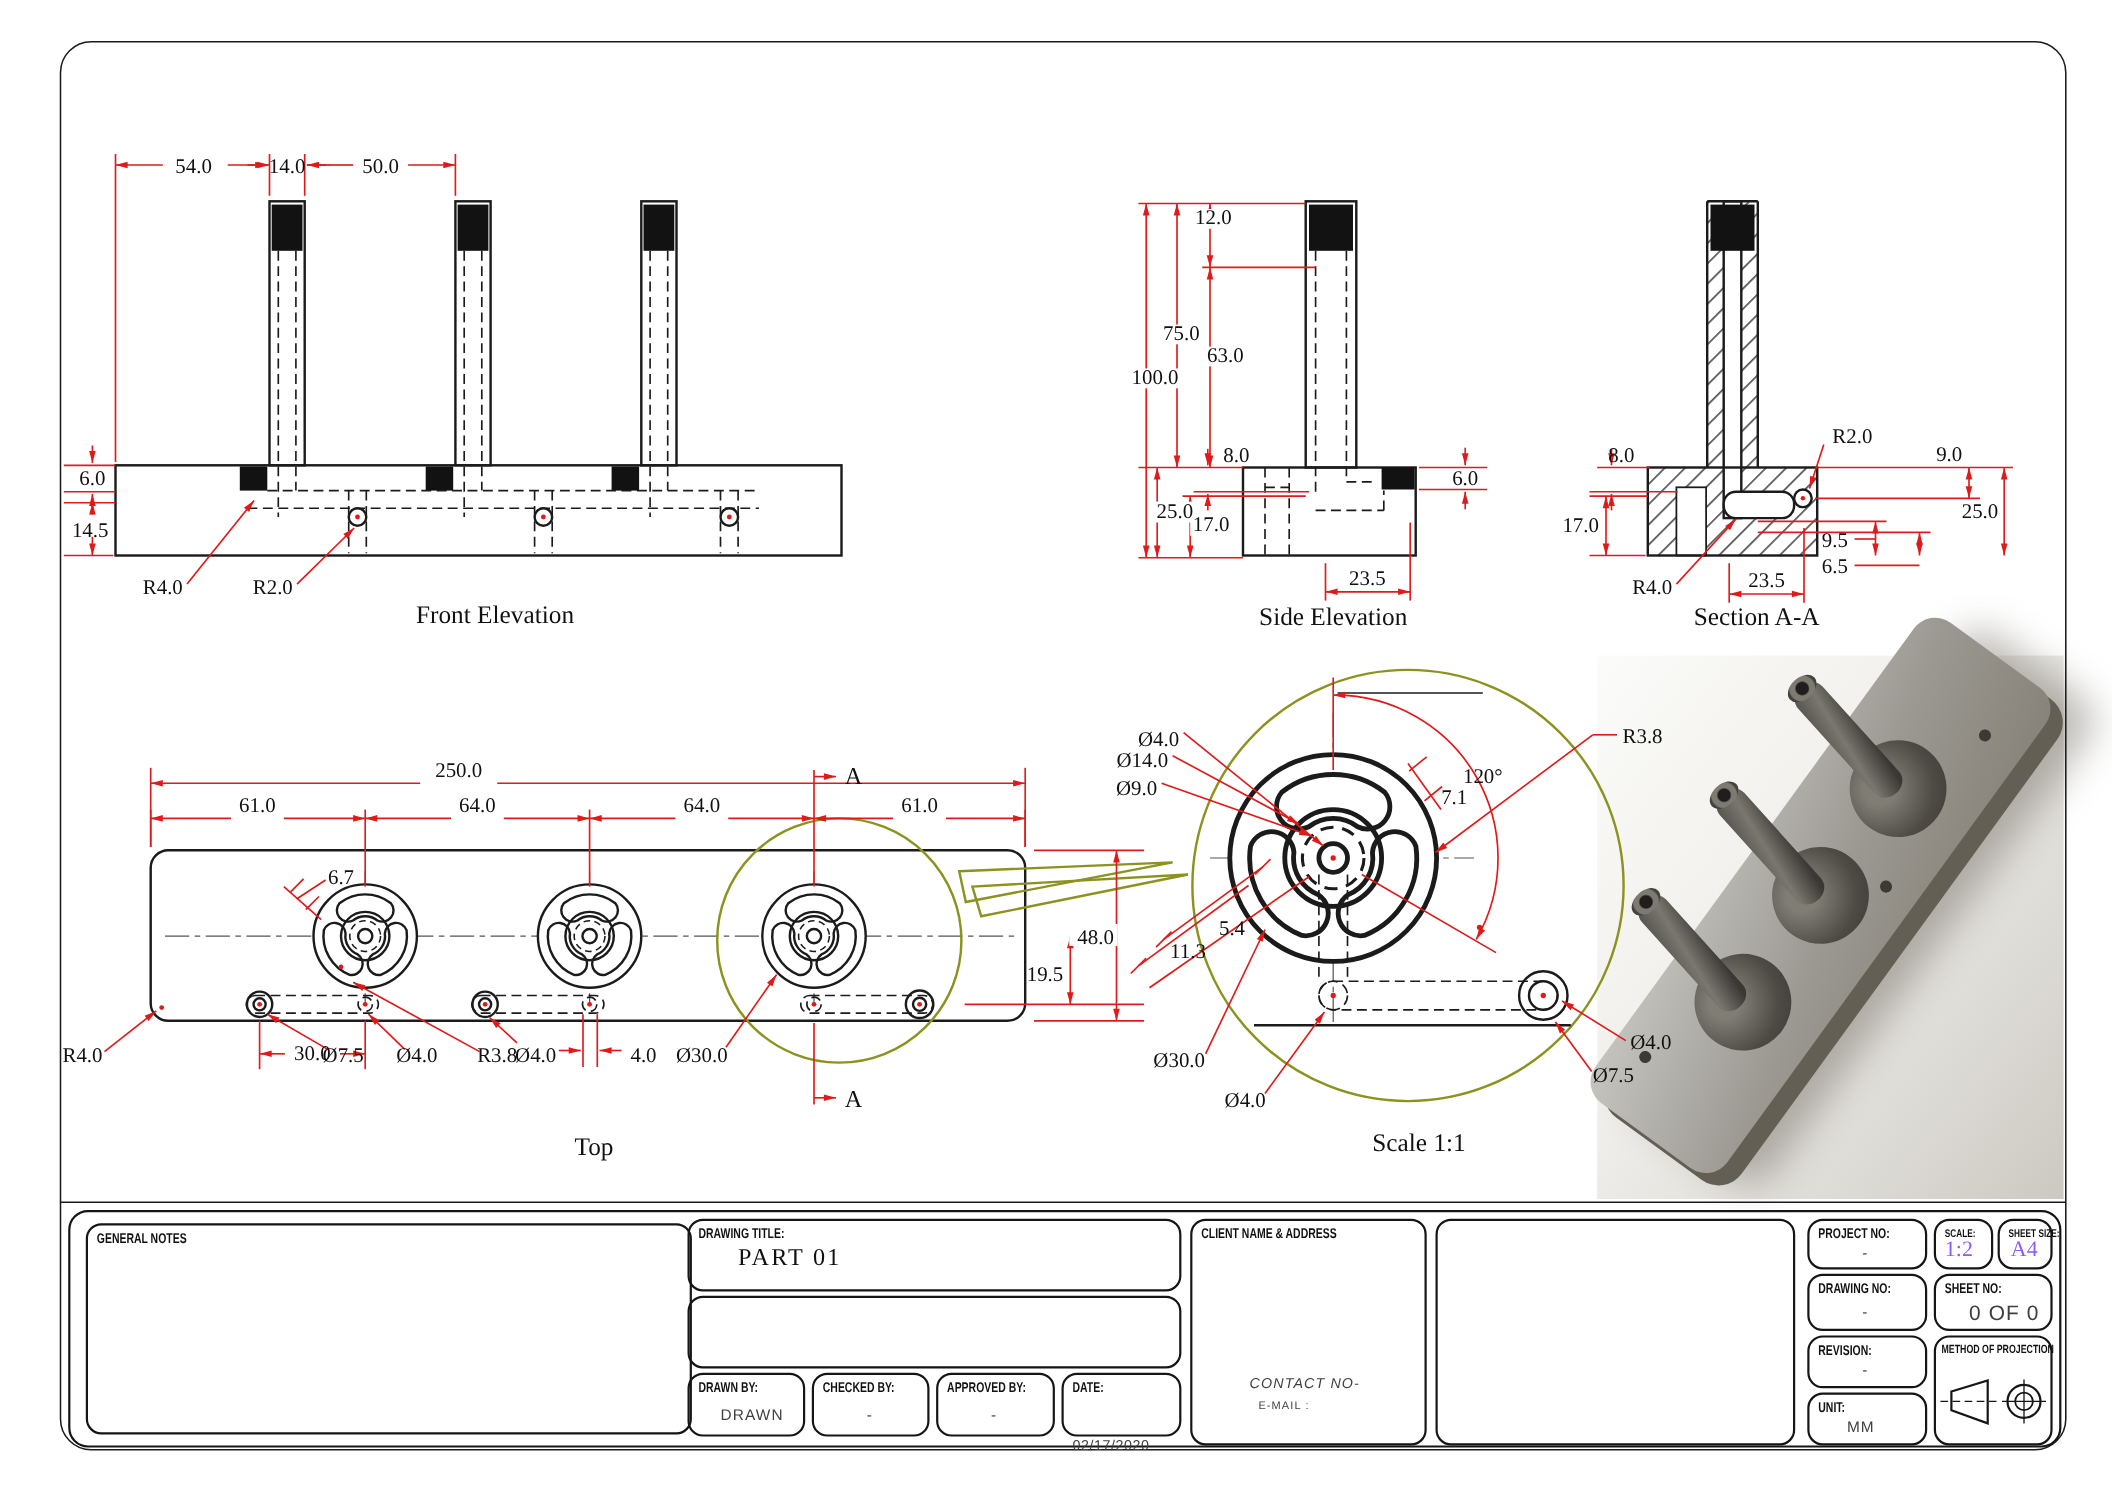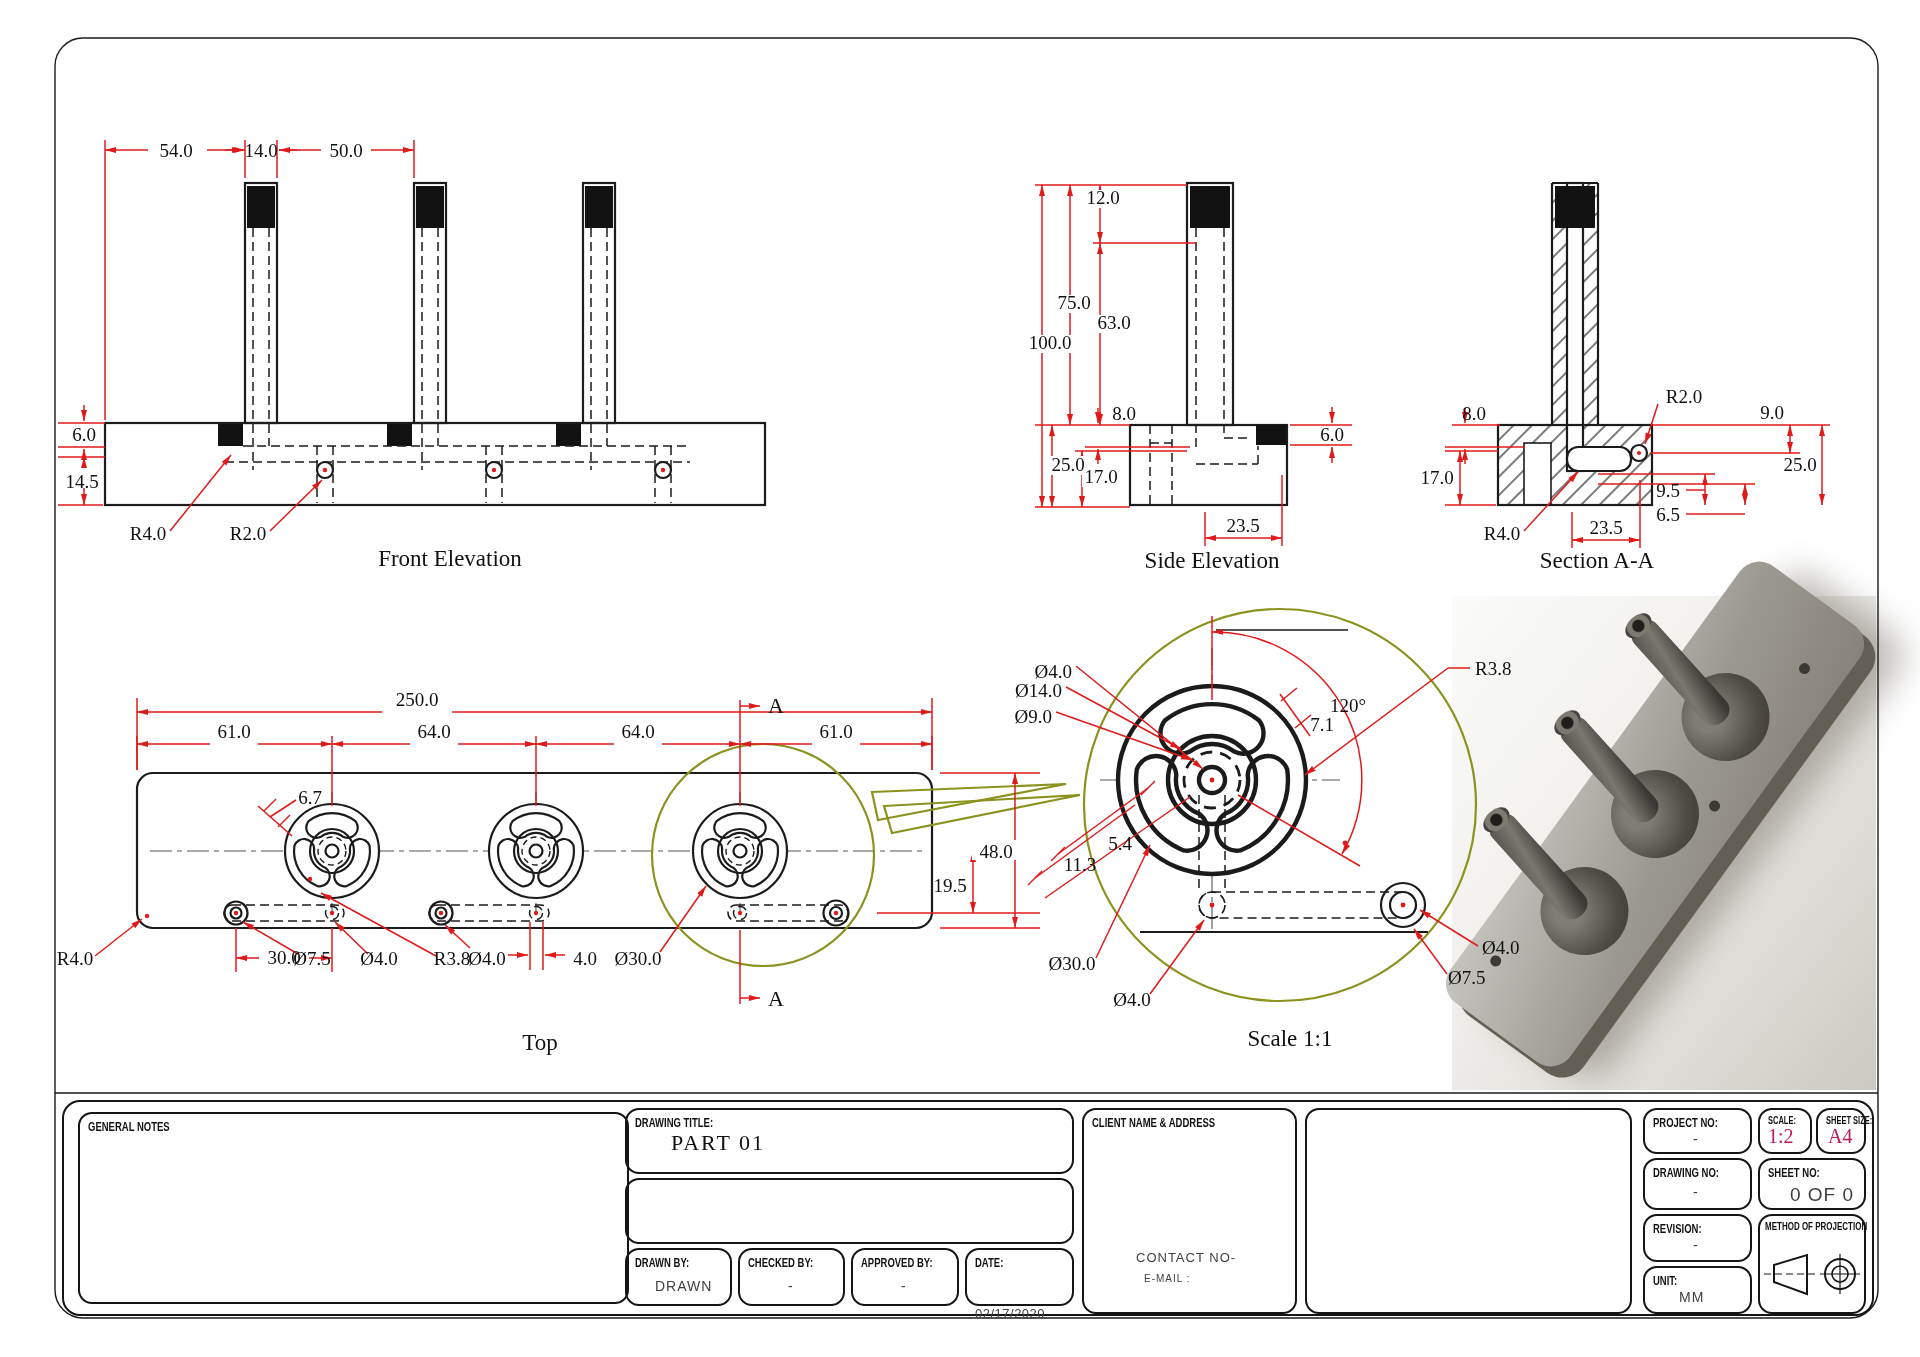--- a/index.html
+++ b/index.html
@@ -34,21 +34,21 @@
   text.d  {font:19px "Liberation Serif",serif;fill:#111;text-anchor:middle;}
   text.cap{font:23px "Liberation Serif",serif;fill:#111;text-anchor:middle;}
   text.am {font:22px "Liberation Serif",serif;fill:#111;text-anchor:start;}
   
   .tb {position:absolute;border:2px solid #151515;border-radius:14px;background:transparent;}
   .lbl{position:absolute;top:5px;left:8px;font:700 9.5px "Liberation Sans",sans-serif;
        transform:scaleY(1.35);transform-origin:0 0;white-space:nowrap;color:#111;}
   .lbl.tiny{font-size:7.5px;}
   .val{position:absolute;font:400 14px "Liberation Sans",sans-serif;color:#3f3f3f;
        letter-spacing:1px;white-space:nowrap;}
-  .serifval{position:absolute;font:400 20px "Liberation Serif",serif;color:#be185d;white-space:nowrap;}
+  .serifval{position:absolute;font:400 20px "Liberation Serif",serif;color:#8b5cf6;white-space:nowrap;}
   #part-title{position:absolute;left:44px;top:20px;font:400 22px "Liberation Serif",serif;
               letter-spacing:2px;color:#111;}
 </style>
 </head>
 <body>
 
 <div id="stage">
 
   <div id="photo">
     <div class="plate-side" style="left:-55px;top:156px;"></div>
@@ -452,21 +452,21 @@
       <span class="lbl">APPROVED BY:</span>
       <span class="val" style="left:48px;top:28px;">-</span>
     </div>
     <div class="tb" style="left:965px;top:1248px;width:105px;height:54px;">
       <span class="lbl">DATE:</span>
       <span class="val" style="left:8px;top:28px;font-size:13px;letter-spacing:0.5px;margin-top:28px;">02/17/2020</span>
     </div>
 
     <div class="tb" style="left:1082px;top:1108px;width:211px;height:202px;">
       <span class="lbl">CLIENT NAME &amp; ADDRESS</span>
-      <span class="val" style="left:52px;top:140px;font-size:13px;">CONTACT NO-</span>
+      <span class="val" style="left:52px;top:140px;font-size:13px;font-style:italic;">CONTACT NO-</span>
       <span class="val" style="left:60px;top:163px;font-size:10px;">E-MAIL :</span>
     </div>
 
     <div class="tb" style="left:1305px;top:1108px;width:323px;height:202px;"></div>
 
     <div class="tb" style="left:1643px;top:1108px;width:105px;height:42px;">
       <span class="lbl">PROJECT NO:</span>
       <span class="val" style="left:48px;top:21px;">-</span>
     </div>
     <div class="tb" style="left:1643px;top:1158px;width:105px;height:48px;">

